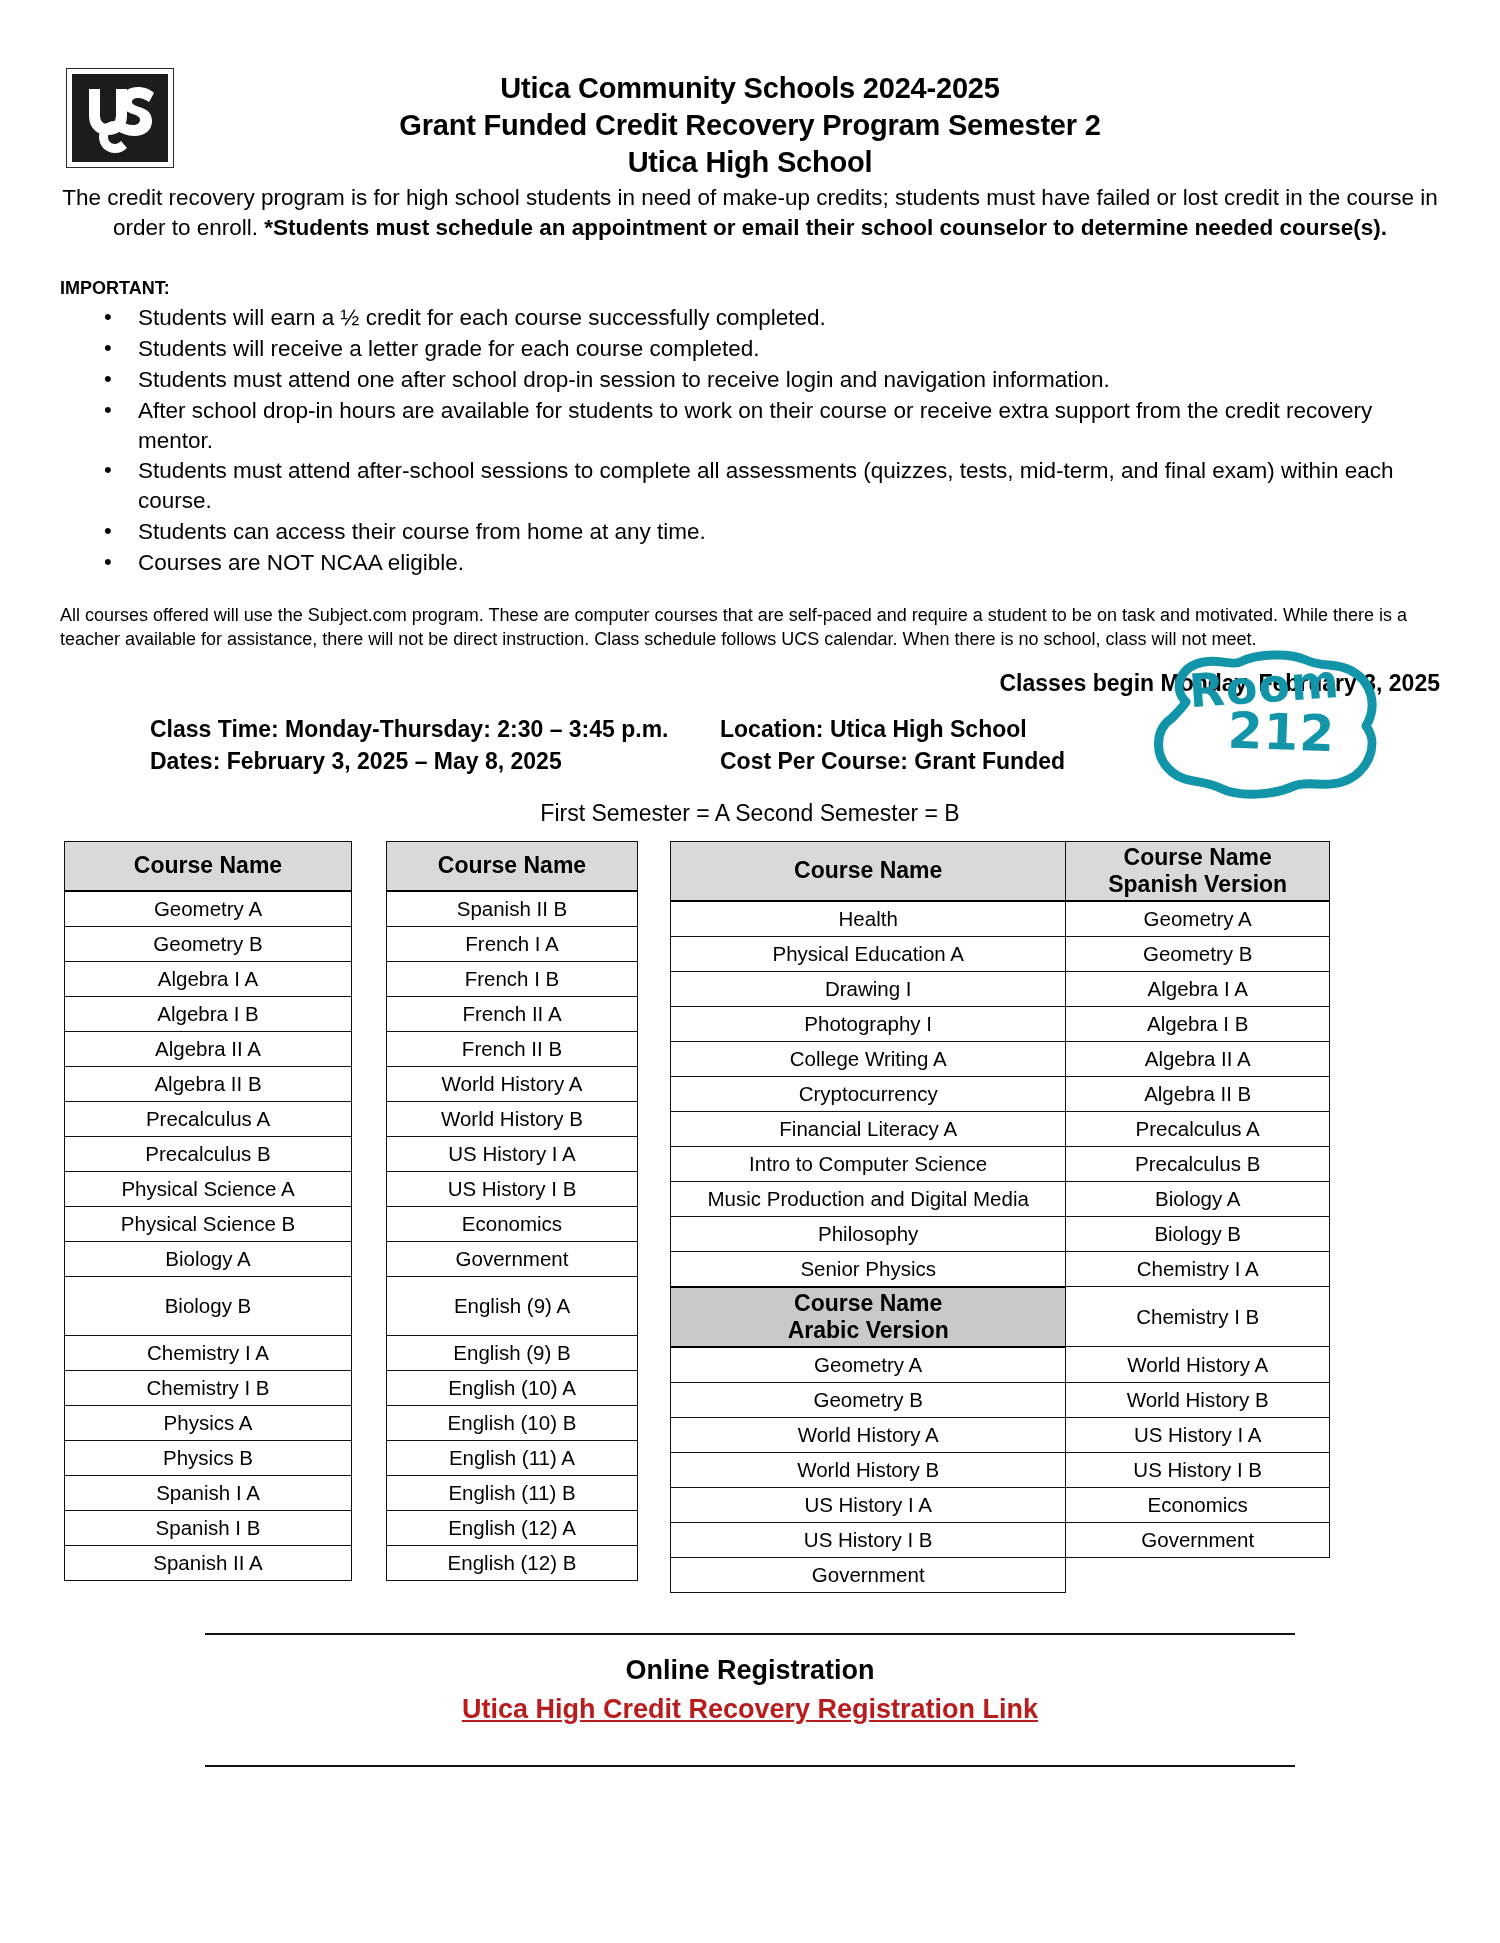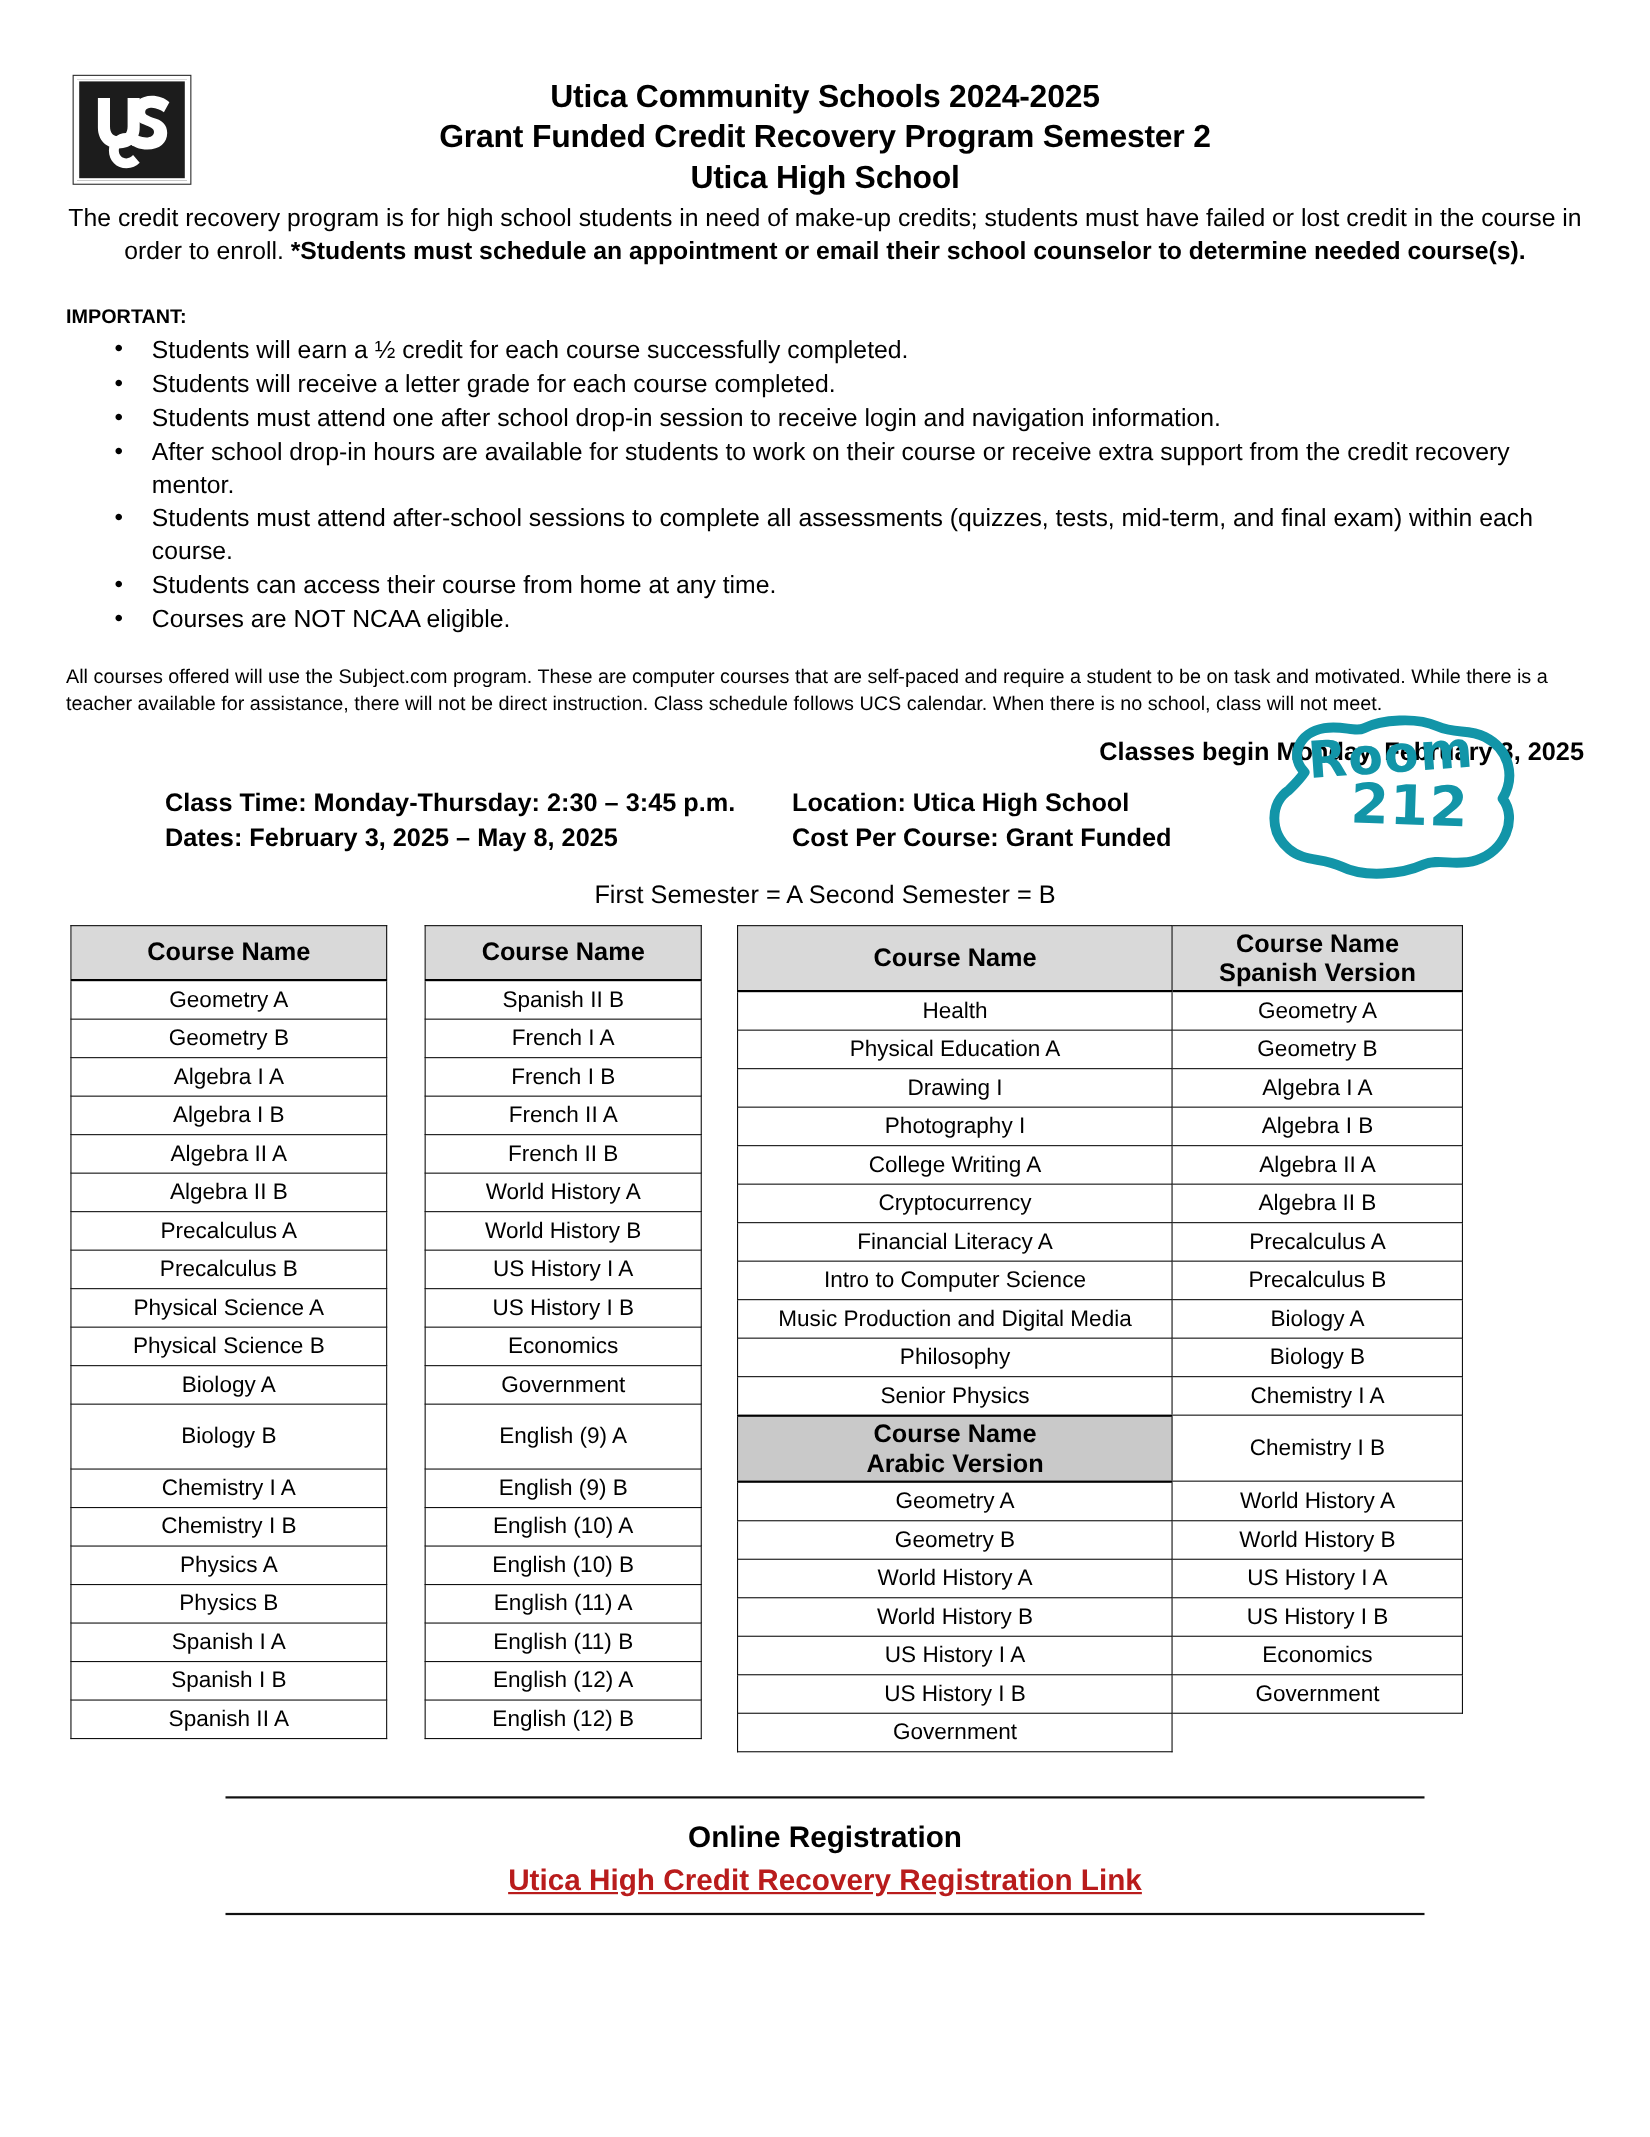--- a/index.html
+++ b/index.html
@@ -196,21 +196,21 @@
     margin-top: 40px;
     padding: 0 8px;
   }
   .rule {
     border-top: 2px solid #111111;
     width: 1090px;
     margin: 0 auto;
   }
   .footer-inner {
     text-align: center;
-    padding: 18px 0 12px 0;
+    padding: 18px 0 38px 0;
   }
   .reg-title {
     font-size: 27px;
     font-weight: bold;
     line-height: 1.3;
   }
   .reg-link {
     font-size: 27px;
     font-weight: bold;
     text-decoration: underline;

